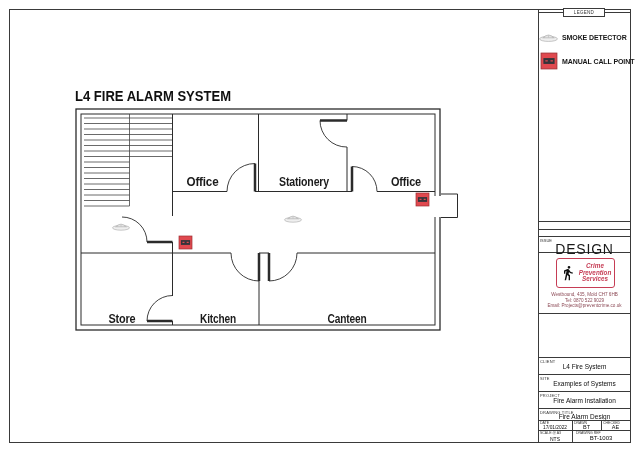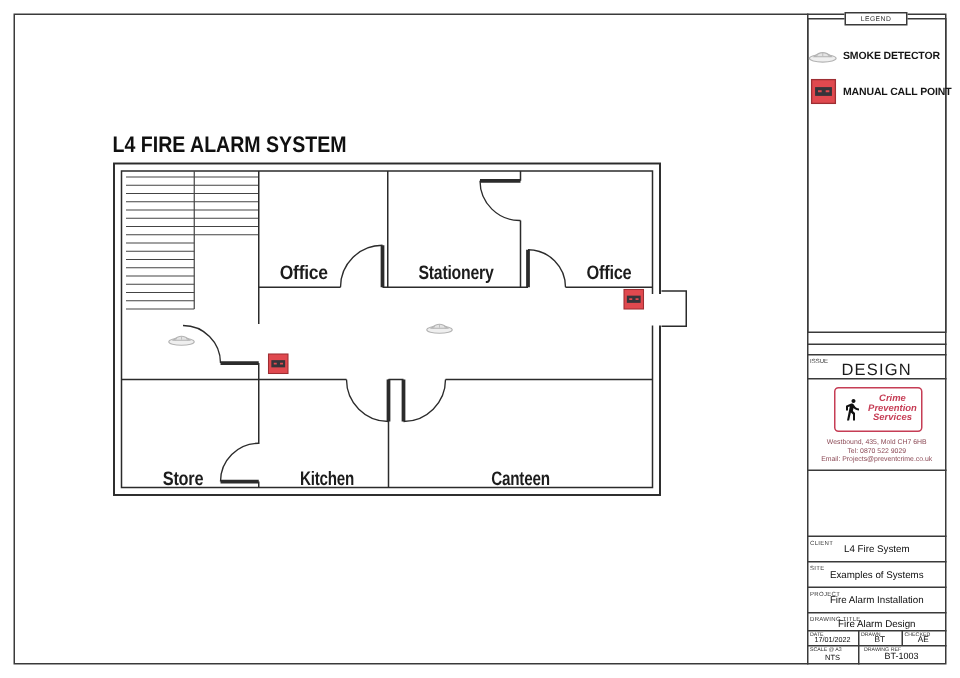--- a/index.html
+++ b/index.html
@@ -15,21 +15,21 @@
   .plan-title{font-size:15px;font-weight:700;fill:#101010;}
 
   .legend-box{position:absolute;left:538px;top:12px;width:93px;height:210px;border:1px solid #3a3a3a;}
   .legend-hd{position:absolute;left:563px;top:8px;width:42px;height:9px;border:1px solid #3a3a3a;
              background:#fff;font-size:4.5px;line-height:7px;text-align:center;color:#333;letter-spacing:.3px;}
   .lg-label{position:absolute;left:562px;font-size:7px;font-weight:700;color:#161616;letter-spacing:-.1px;}
   .lg1{top:34px;} .lg2{top:58px;}
 
   .issue-lbl{position:absolute;left:540px;top:238px;font-size:4px;color:#333;}
   .design{position:absolute;left:538px;top:240.5px;width:93px;text-align:center;
-          font-size:11px;letter-spacing:.8px;color:#1a1a1a;}
+          font-size:14px;letter-spacing:.8px;color:#1a1a1a;}
 
   .logo-box{position:absolute;left:556px;top:258px;width:59px;height:30px;border:1.5px solid #c63d55;
             border-radius:3px;background:#fff;display:flex;align-items:center;}
   .runner{width:16px;height:22px;margin-left:3px;flex:0 0 auto;}
   .logo-text{flex:1;text-align:center;font-size:6.3px;line-height:6.8px;font-weight:700;
              font-style:italic;color:#c63d55;}
   .addr{position:absolute;left:538px;width:93px;text-align:center;font-size:4.6px;color:#8c4a56;}
   .a1{top:292px;} .a2{top:297.5px;} .a3{top:303px;}
 
   .tb-lbl{position:absolute;left:540px;font-size:4px;color:#333;letter-spacing:.2px;}

